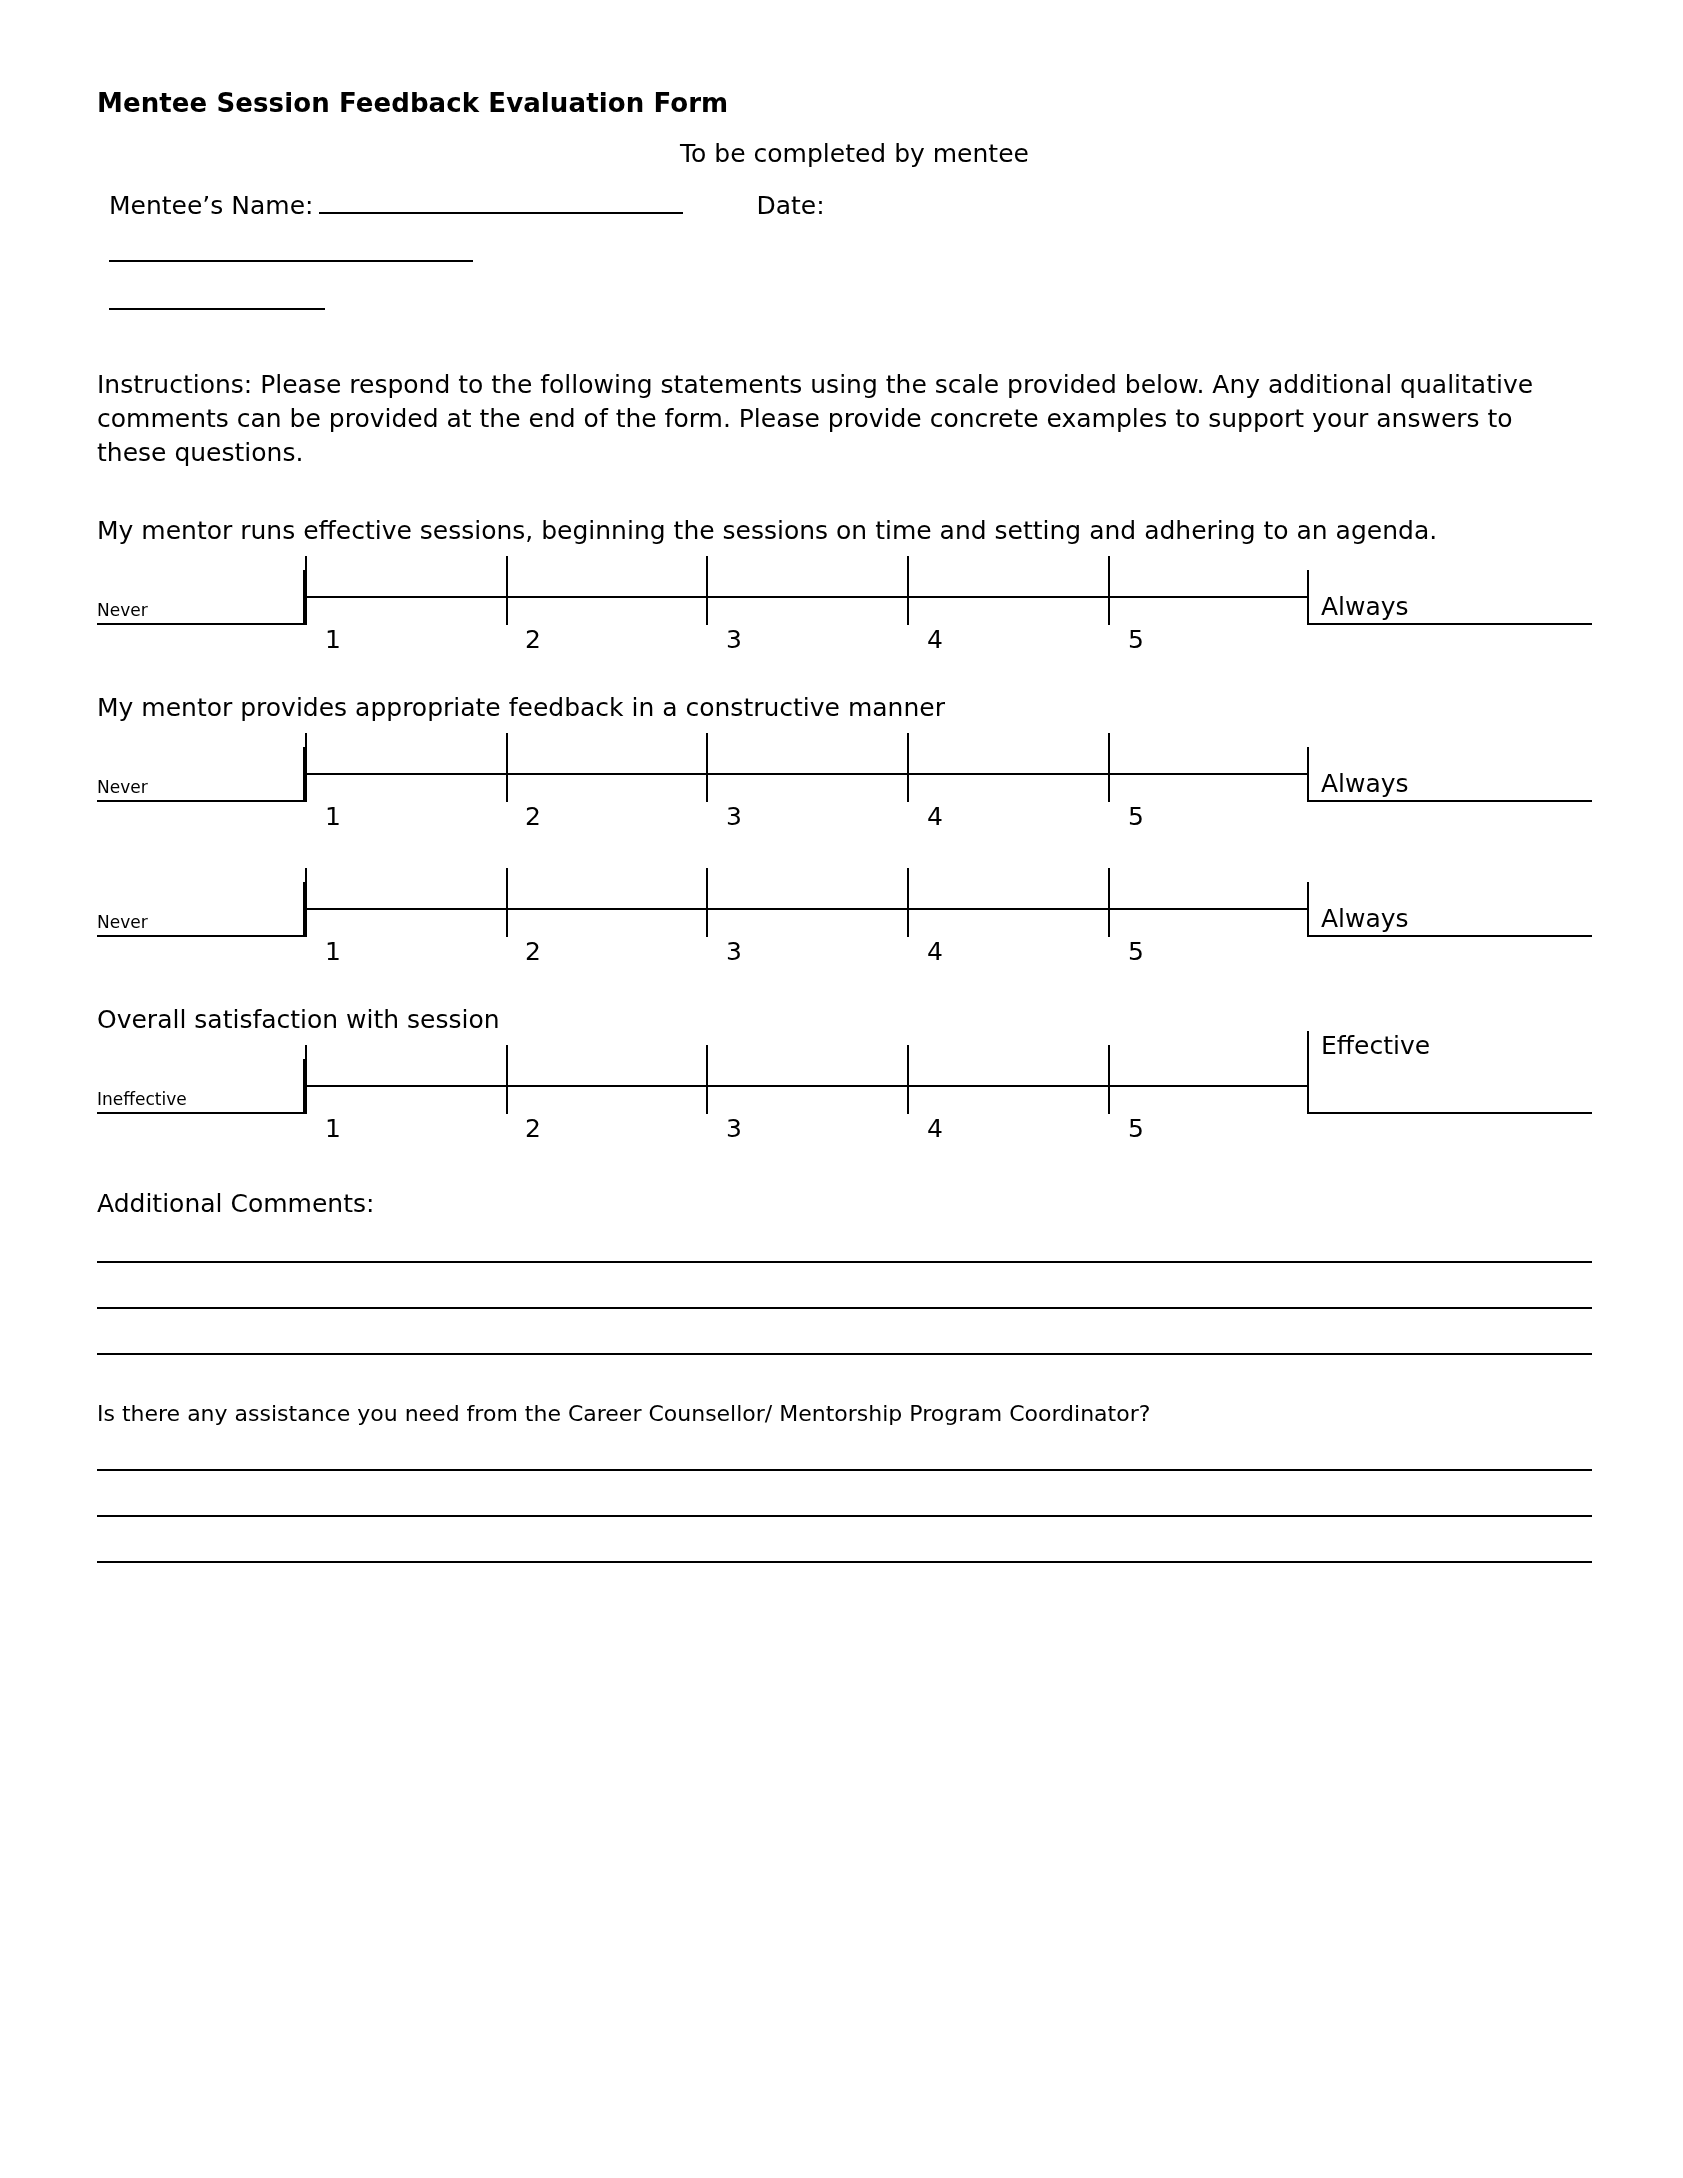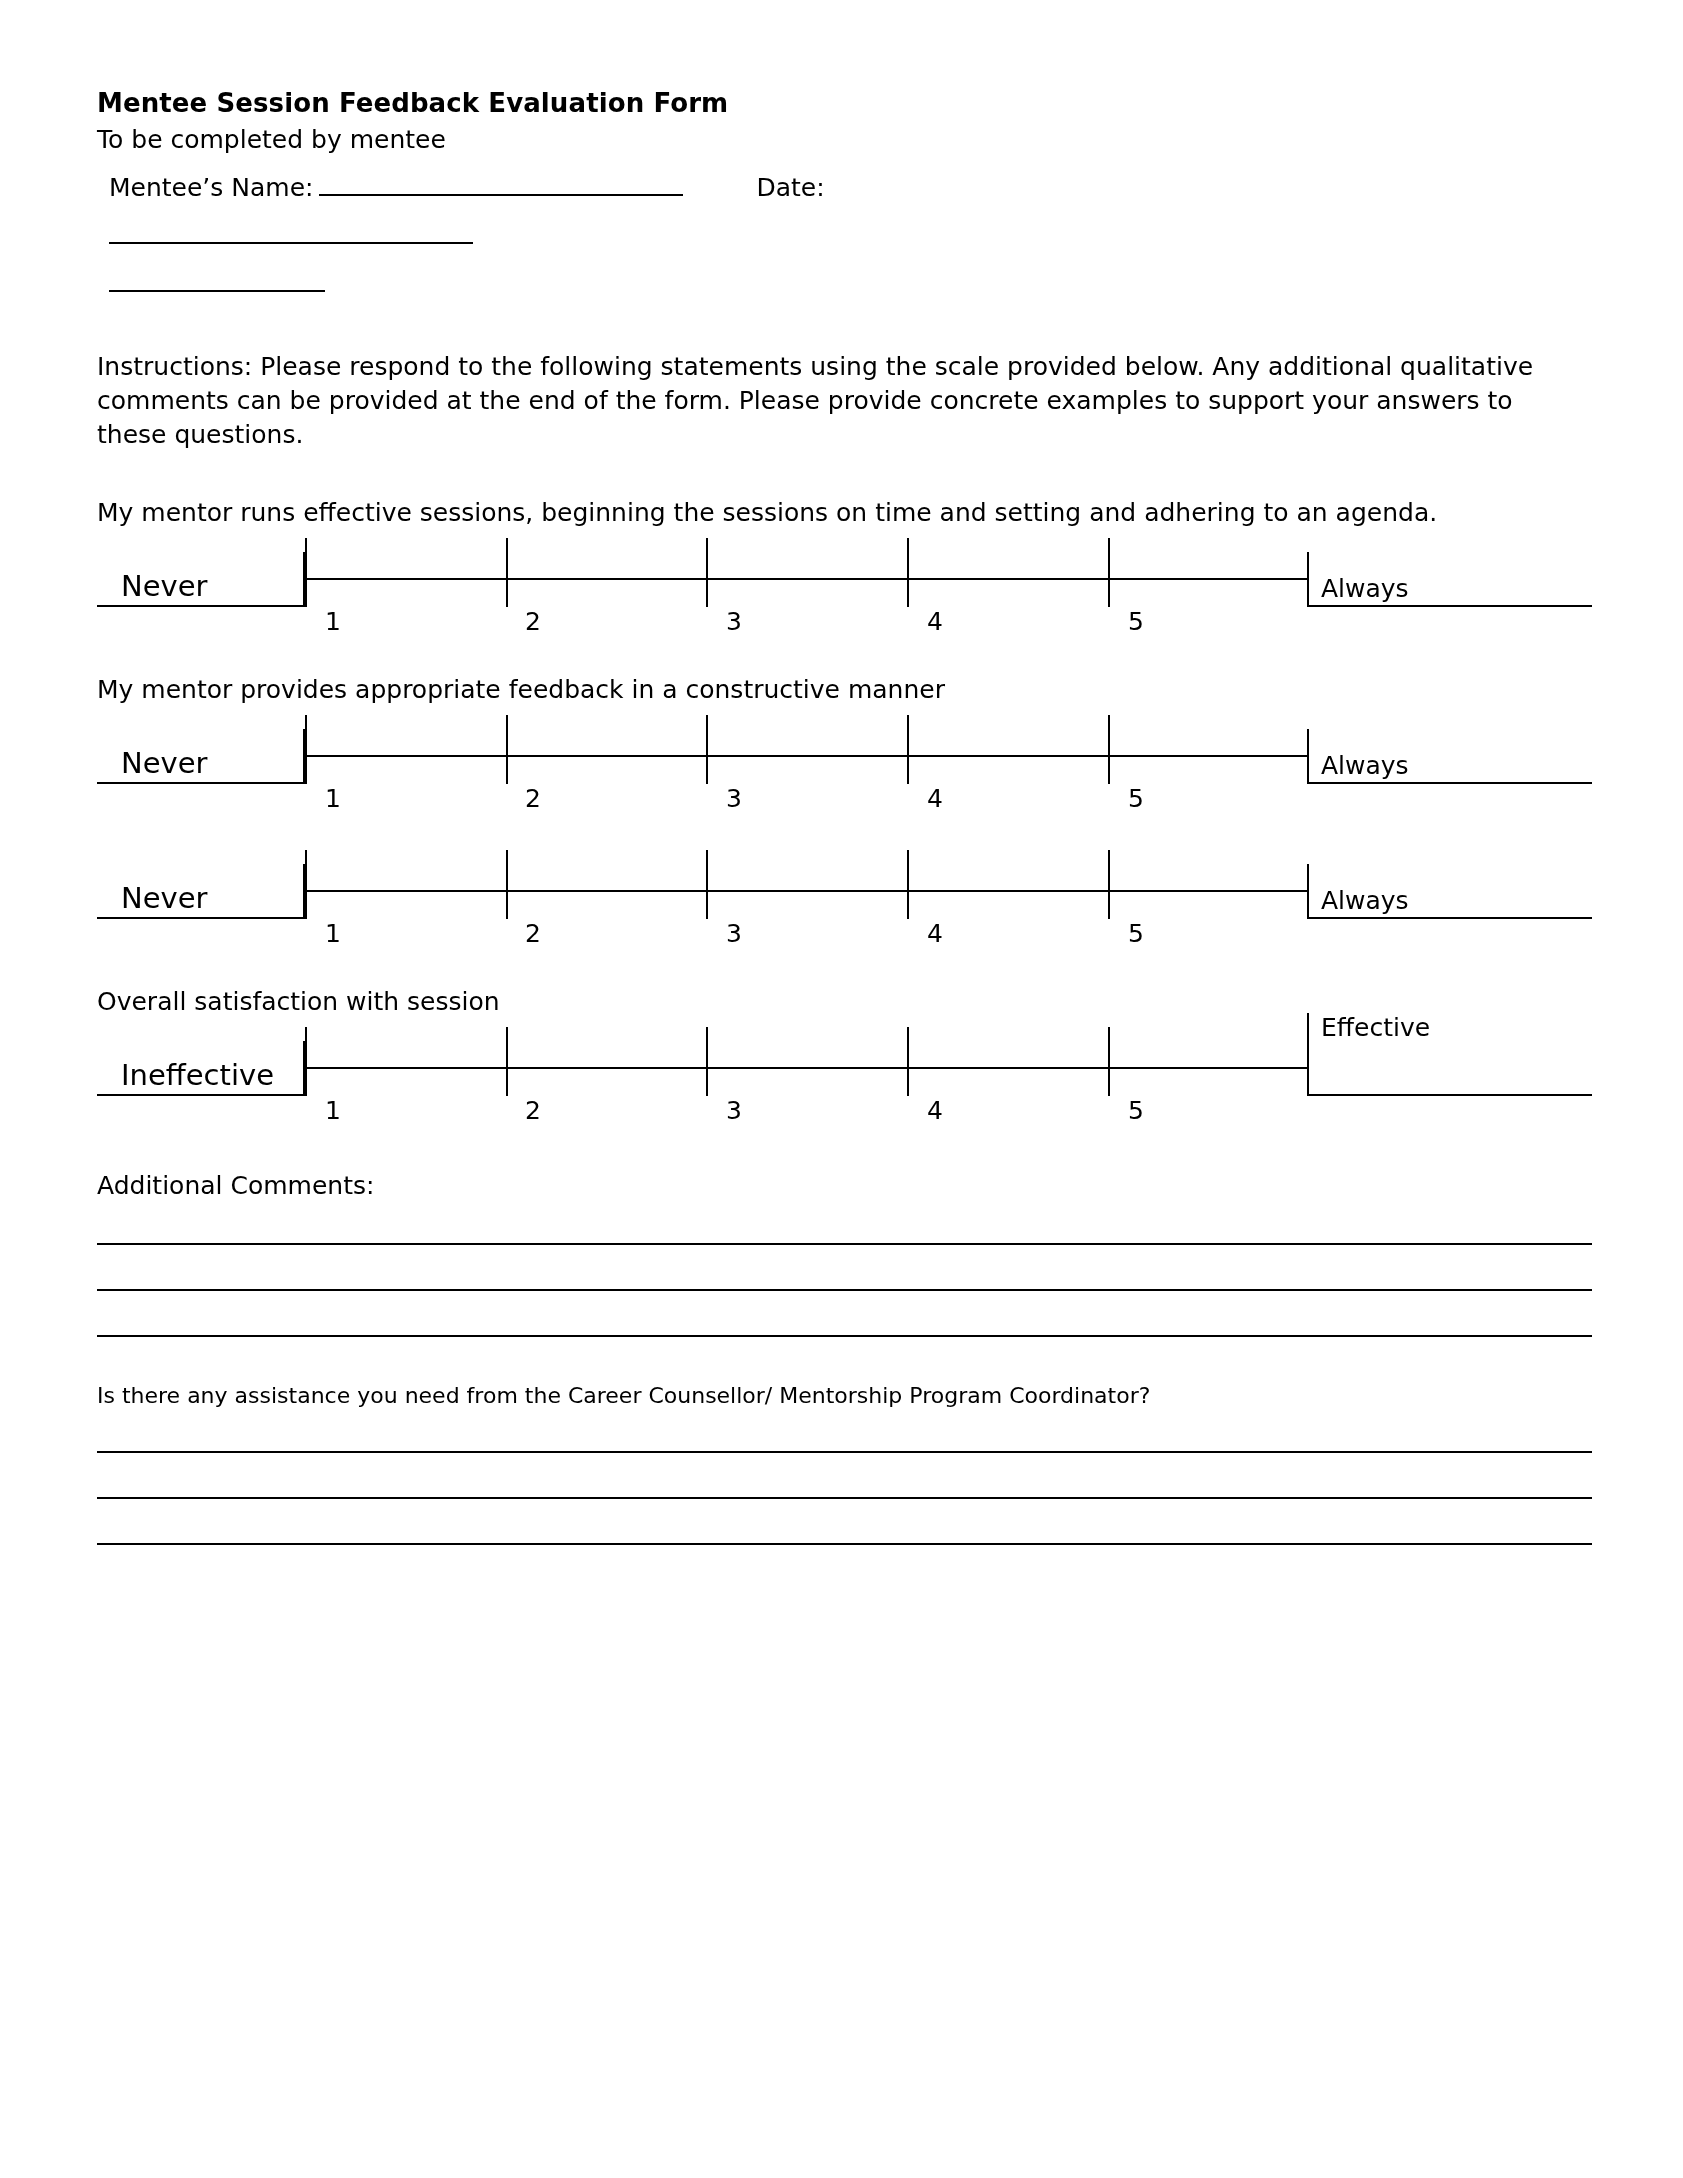--- a/index.html
+++ b/index.html
@@ -28,21 +28,22 @@
     font-size: 26px;
     font-weight: bold;
     line-height: 1.30;
     letter-spacing: 0.1px;
     margin: 0 0 2px 0;
   }
 
   .sub-line {
     font-size: 25px;
     line-height: 1.34;
-    margin: 0;
+    margin: 16px;
+    text-align: center;
   }
 
   
   .field-row {
     font-size: 25px;
     line-height: 1.34;
     margin: 12px;
     display: block;
     white-space: nowrap;
   }
@@ -97,23 +98,23 @@
     left: 0;
     top: 14px;
     width: 208px;
     height: 55px;
     border-right: 2px solid #000;
     border-bottom: 2px solid #000;
     box-sizing: border-box;
   }
   .scale .endlabel-left span {
     position: absolute;
-    left: 24px;
+    left: 0;
     bottom: 4px;
-    font-size: 29px;
+    font-size: 17px;
     line-height: 1;
     white-space: nowrap;
   }
   
   .scale .endlabel-right {
     position: absolute;
     left: 1210px;
     top: 14px;
     width: 285px;
     height: 55px;

